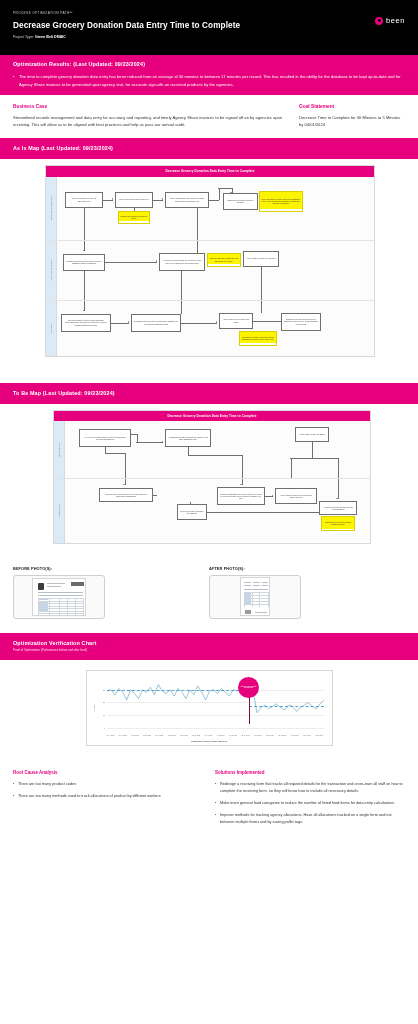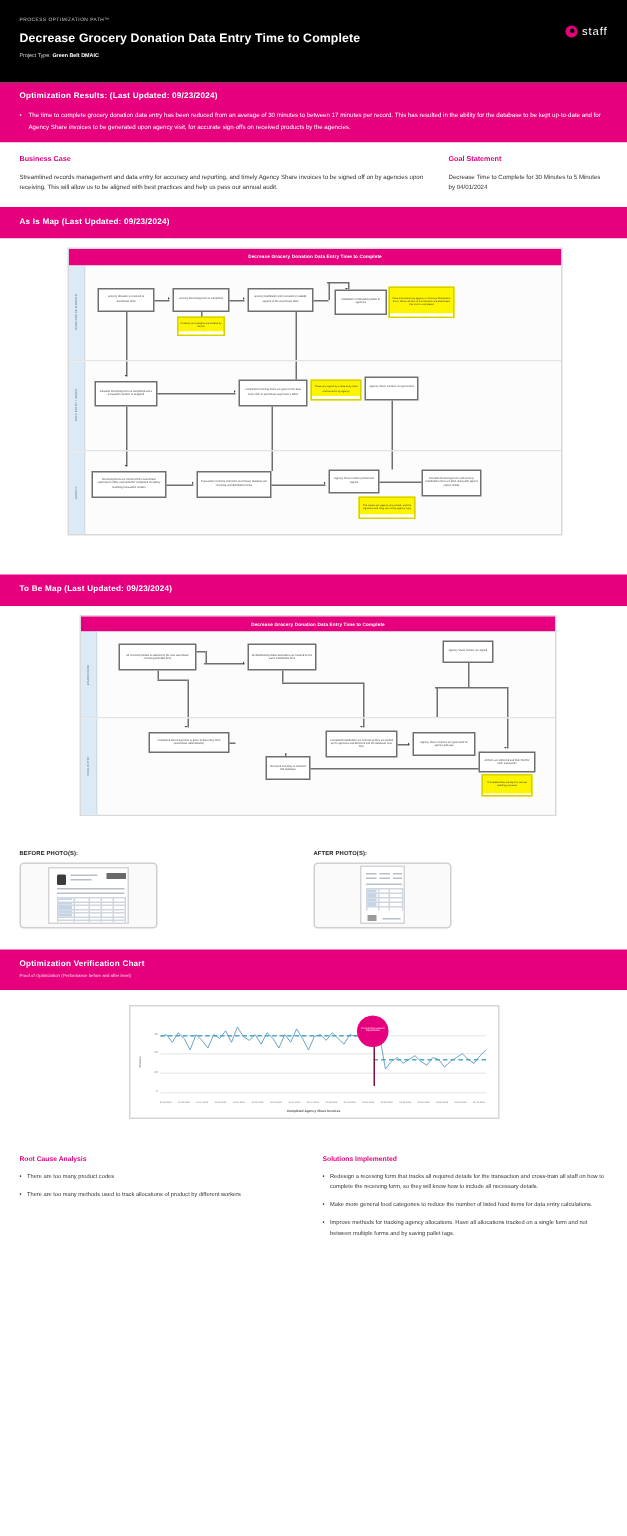--- a/index.html
+++ b/index.html
@@ -183,21 +183,21 @@
 
   <div class="header">
     <div class="eyebrow">PROCESS OPTIMIZATION PATH™</div>
     <div class="title">Decrease Grocery Donation Data Entry Time to Complete</div>
     <div class="ptype">
       <span>Project Type:</span>
       <b>Green Belt DMAIC</b>
     </div>
     <div class="logo">
       <span class="logo-dot"></span>
-      <span class="logo-text">staff</span>
+      <span class="logo-text">been</span>
     </div>
   </div>
 
   <div class="band">
     <div class="band-title">Optimization Results: (Last Updated: 09/23/2024)</div>
     <ul>
       <li>The time to complete grocery donation data entry has been reduced from an average of 30 minutes to between 17 minutes per record. This has resulted in the ability for the database to be kept up-to-date and for Agency Share invoices to be generated upon agency visit, for accurate sign-offs on received products by the agencies.</li>
     </ul>
   </div>
 

